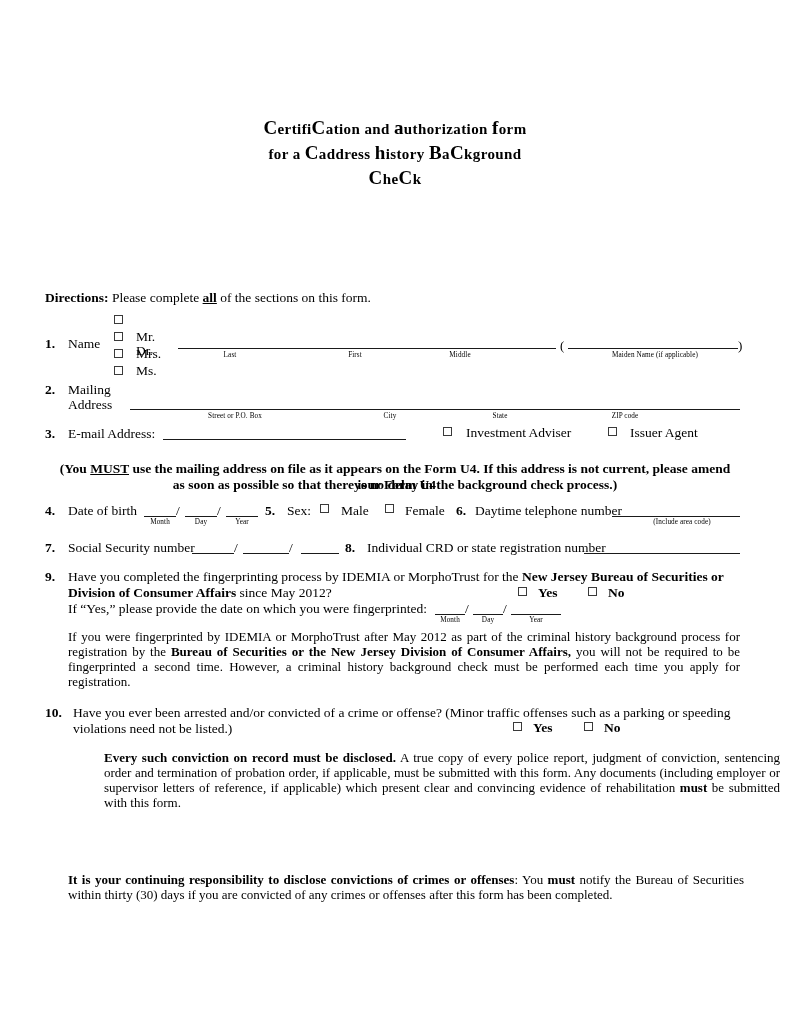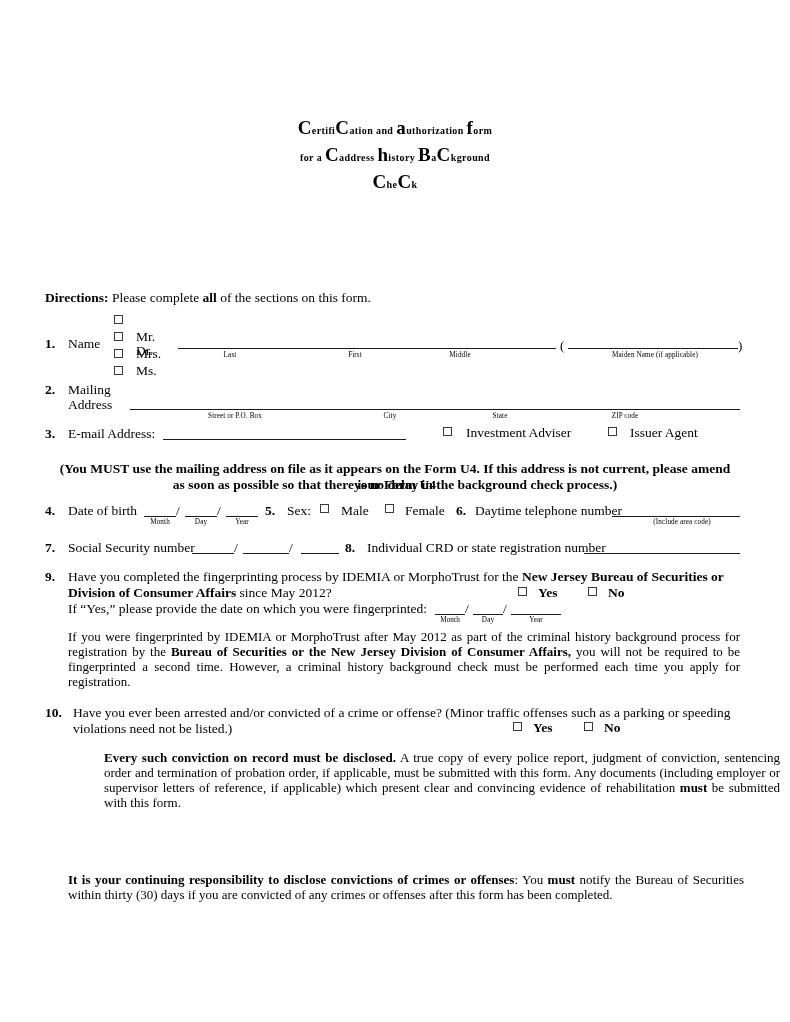--- a/index.html
+++ b/index.html
@@ -29,26 +29,26 @@
     left: 0;
     top: 116px;
     width: 790px;
     text-align: center;
     line-height: 24px;
     font-weight: bold;
     letter-spacing: 0.4px;
   }
   .title-line { white-space: nowrap; }
   .t-lg { font-size: 19px; }
-  .t-sm { font-size: 10px; }
+  .t-sm { font-size: 15px; }
 
   
   .txt { position: absolute; font-size: 13.5px; line-height: 15.5px; }
   .b { font-weight: bold; text-align: center; }
-  .u { }
+  .u { text-decoration: underline; }
   .cap {
     position: absolute;
     font-size: 7.2px;
     line-height: 8px;
     letter-spacing: 0.1px;
     text-align: center;
     white-space: nowrap;
   }
 
   

